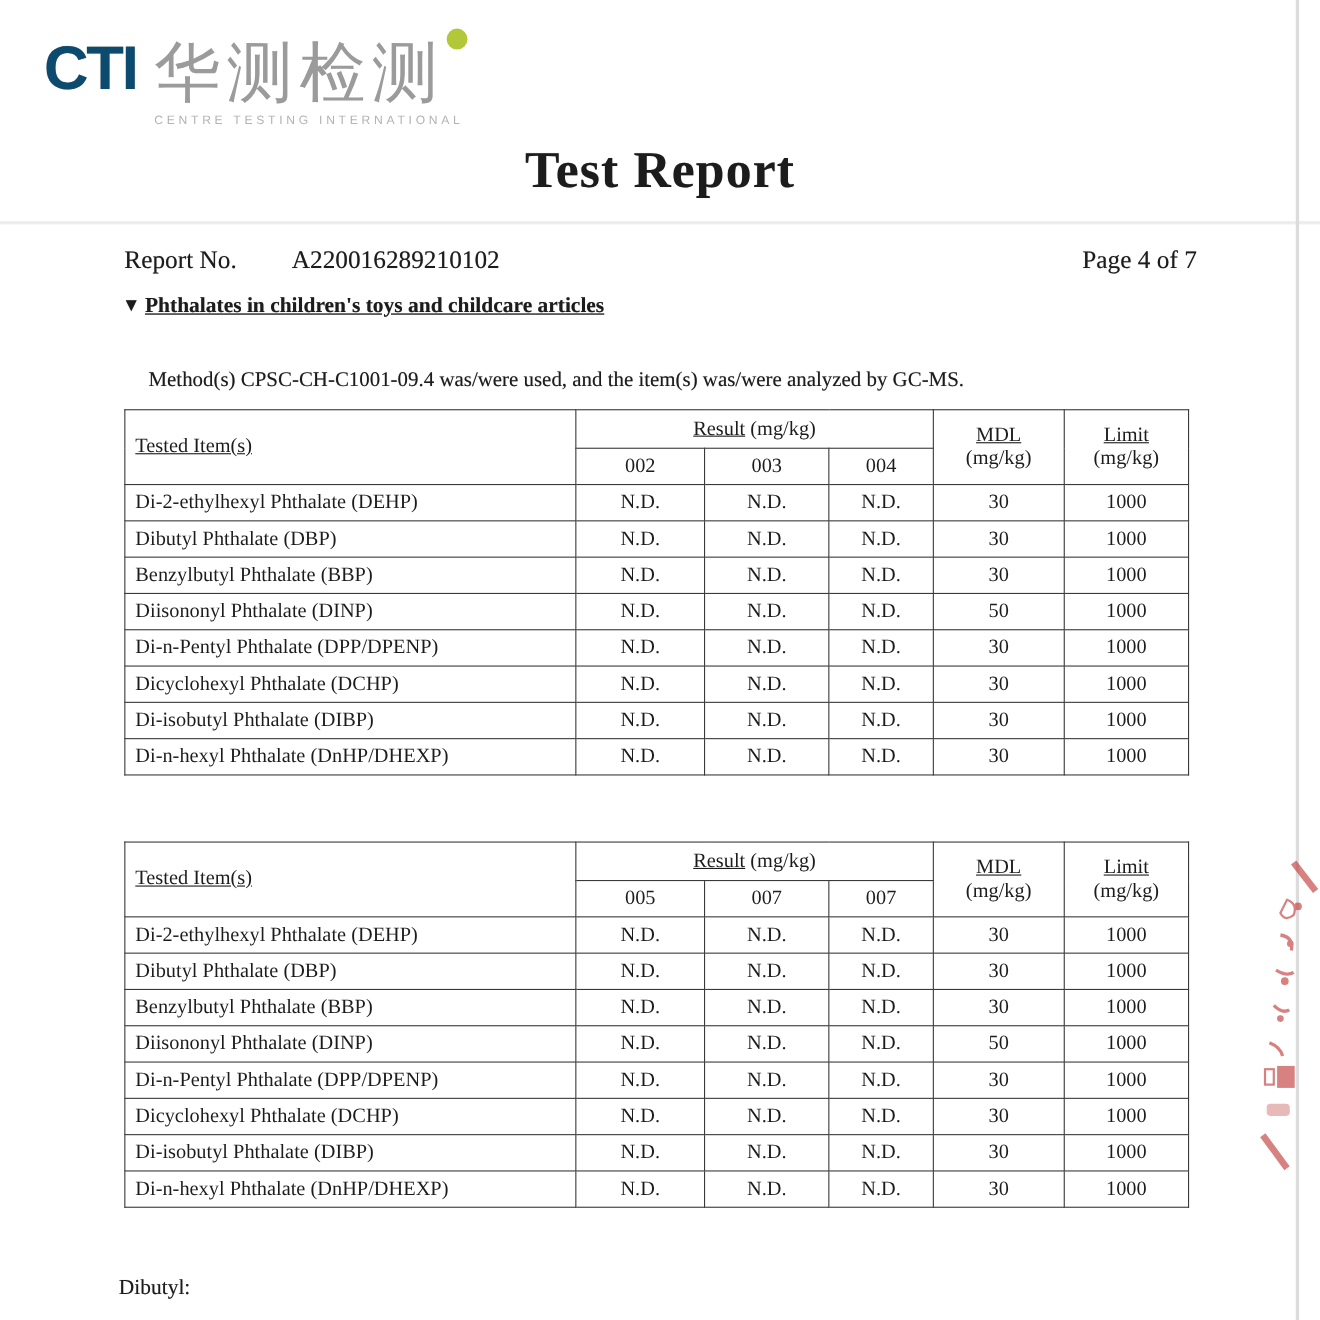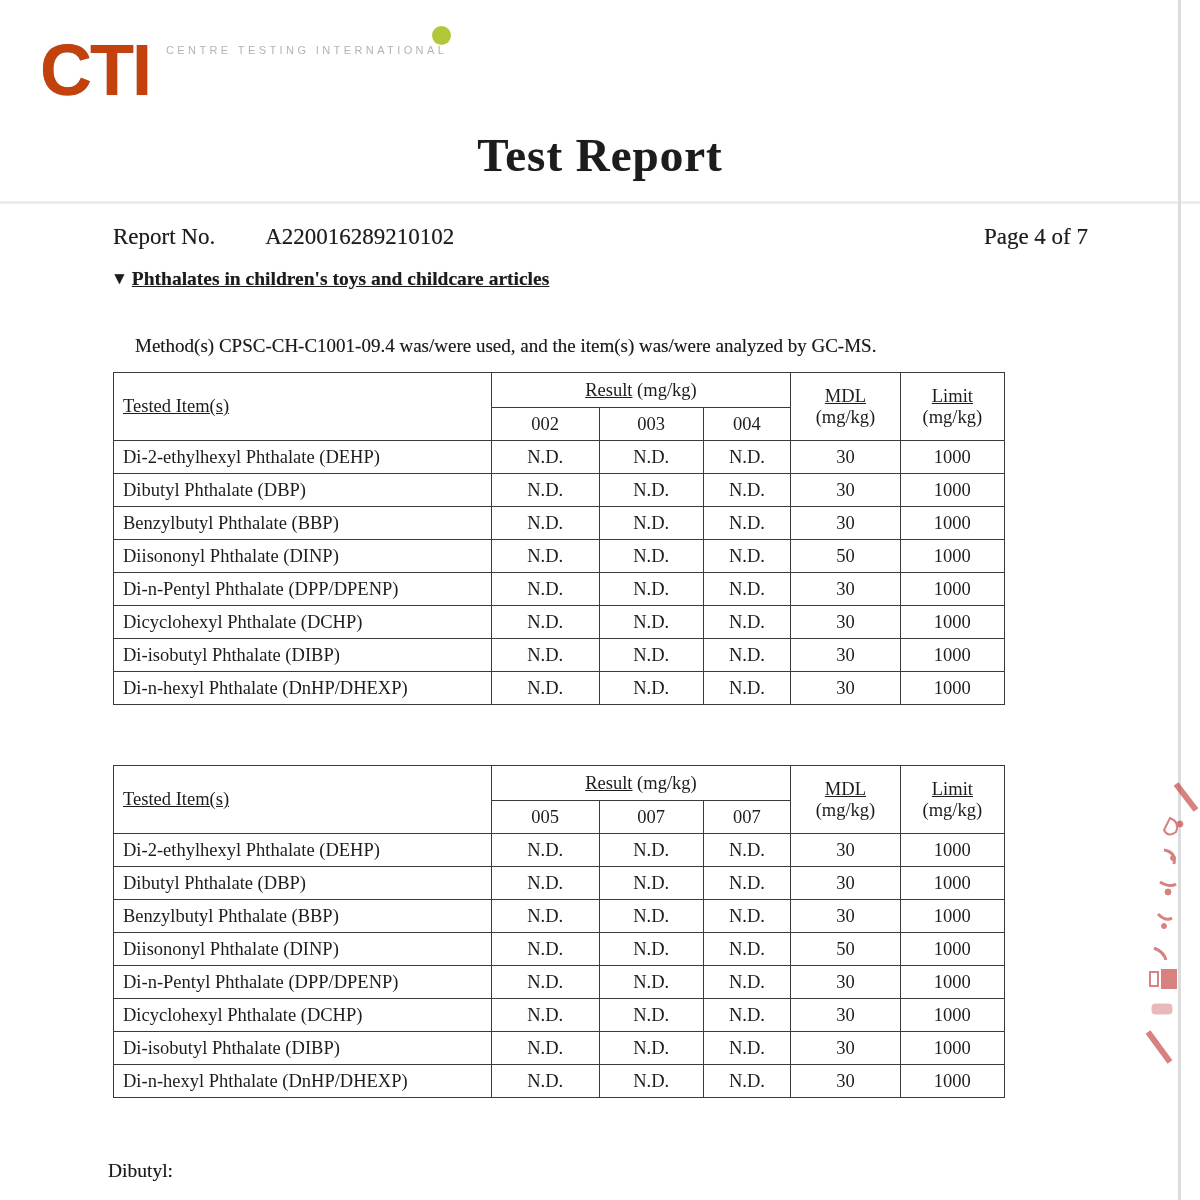--- a/index.html
+++ b/index.html
@@ -3,21 +3,21 @@
 <meta charset="utf-8">
 <style>
   * { margin:0; padding:0; box-sizing:border-box; }
   html,body { width:1200px; height:1200px; background:#ffffff; }
   body { font-family:"Liberation Serif", serif; color:#1c1c1c; position:relative; overflow:hidden; }
   .soft { text-shadow:0 0 0.7px rgba(0,0,0,0.45); }
 
   
   .logo { position:absolute; left:40px; top:12px; display:flex; align-items:flex-start; }
   .logo-cti { position:relative; font-family:"Liberation Sans", sans-serif; font-weight:bold;
-              font-size:72px; line-height:1; color:#c2410c; letter-spacing:-2px; padding-top:22px; }
+              font-size:56px; line-height:1; color:#0c4a6e; letter-spacing:-2px; padding-top:22px; }
   .logo-dot { position:absolute; right:-4px; top:14px; width:19px; height:19px; border-radius:50%;
               background:#b3c838; }
   .logo-right { margin-left:16px; padding-top:24px; }
   .logo-cn { font-size:60px; line-height:1; color:#9b9b9b; letter-spacing:6px;
              font-family:"DejaVu Sans", sans-serif; }
   .logo-sub { margin-top:8px; font-family:"Liberation Sans", sans-serif; font-size:11px;
               letter-spacing:3.4px; color:#b3b3b3; }
 
   
   .title { position:absolute; top:128px; left:0; width:100%; text-align:center;
@@ -32,21 +32,21 @@
   .section { position:absolute; top:268px; left:111px; font-size:19.5px; font-weight:bold;
              display:flex; align-items:baseline; }
   .tri { font-size:17px; margin-right:4px; transform:translateY(-1px); }
   .section-heading { text-decoration:underline;text-align:center; }
   .method { position:absolute; top:305px; left:135px; font-size:19px;margin-top:30px; }
 
   
   .tbl-wrap { position:absolute; left:113px; }
   .tbl1 { top:372px; }
   .tbl2 { top:765px; }
-  table { border-collapse:collapse; width:892px; table-layout:fixed; }
+  table { border-collapse:collapse; width:968px; table-layout:fixed; }
   th, td { border:1.5px solid #3a3a3a; font-weight:normal; font-size:18.5px;
            text-align:center; vertical-align:middle; }
   col.c-item  { width:42.4%; }
   col.c-s1    { width:12.1%; }
   col.c-s2    { width:11.7%; }
   col.c-s3    { width:9.8%;  }
   col.c-mdl   { width:12.3%; }
   col.c-limit { width:11.7%; }
   thead tr.h1 th { height:35px; }
   thead tr.h2 th { height:33px;margin-top:12px; }
@@ -62,20 +62,21 @@
   .stamp { position:absolute; left:1140px; top:766px; width:60px; height:308px;
            filter:blur(0.6px); opacity:0.85; }
 </style>
 </head>
 <body>
 
 <div class="logo">
   <div class="logo-cti soft">CTI</div>
   <div class="logo-dot"></div>
   <div class="logo-right">
+    <div class="logo-cn">华测检测</div>
     <div class="logo-sub">CENTRE TESTING INTERNATIONAL</div>
   </div>
 </div>
 
 <div class="title soft">Test Report</div>
 <div class="divider"></div>
 
 <div class="meta-row soft">
   <span>Report No.</span>
   <span class="meta-value">A220016289210102</span>

